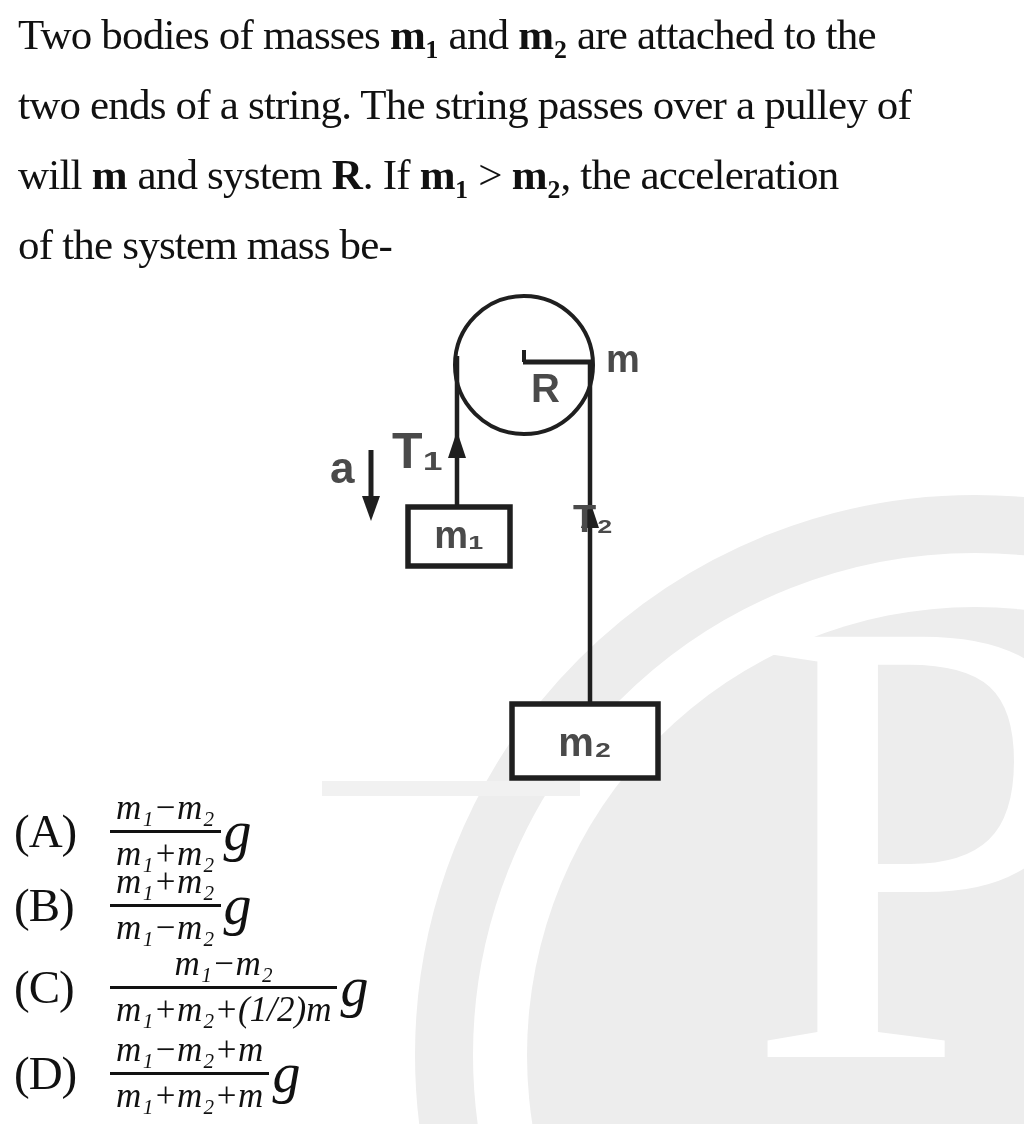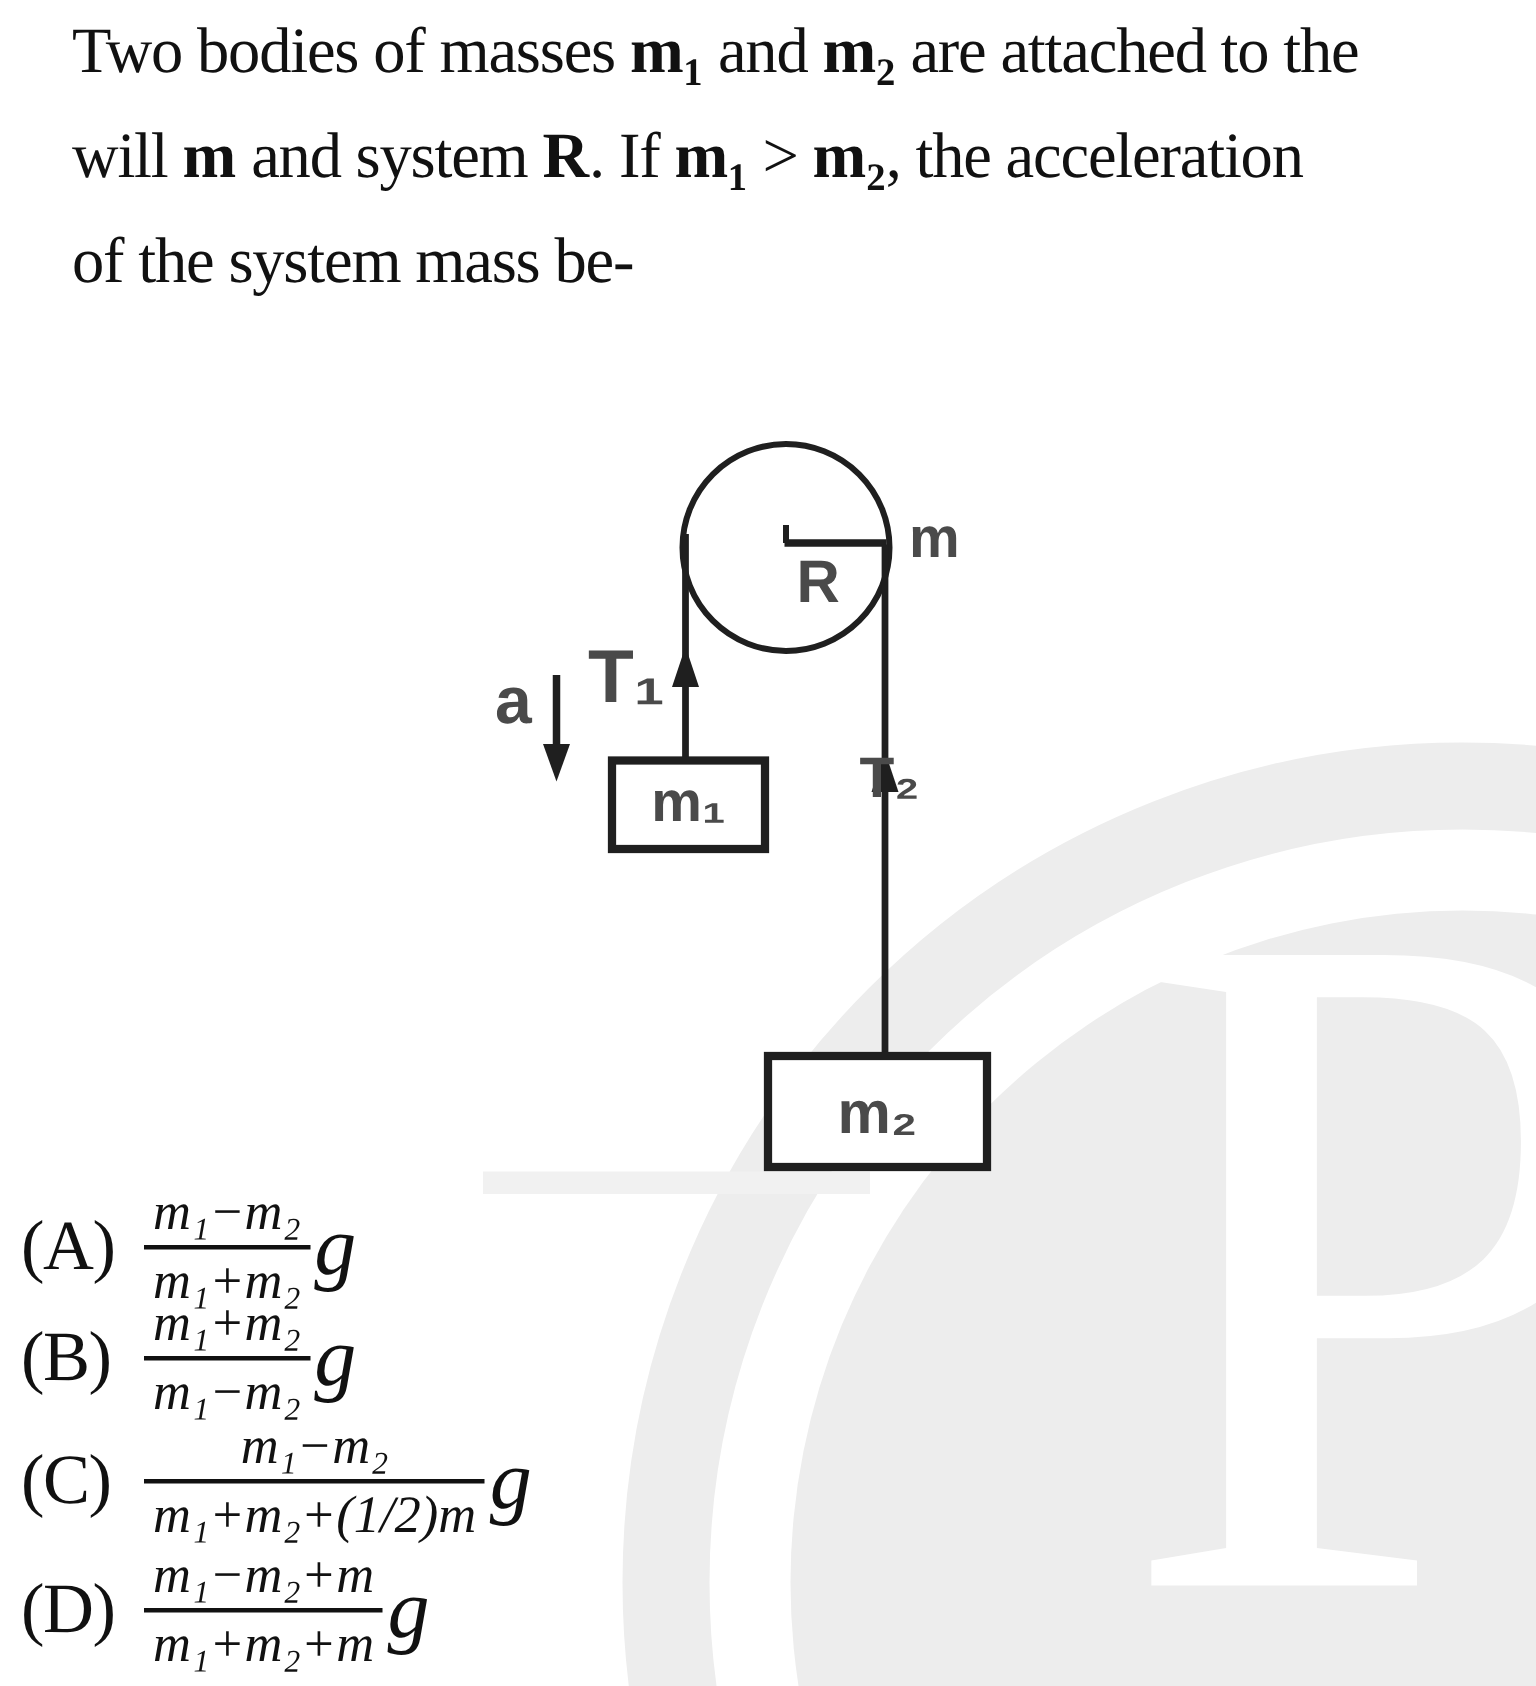--- a/index.html
+++ b/index.html
@@ -30,21 +30,21 @@
   }
   #wm-frag{
     left:322px;top:781px;width:258px;height:15px;
     background:#f1f1f1;
   }
   
   #question{
     position:absolute;left:18px;top:0;width:1000px;z-index:2;
     font-size:43px;letter-spacing:-0.8px;line-height:70px;
   }
-  .qline{height:70px;white-space:nowrap;margin-left:30px;}
+  .qline{height:70px;white-space:nowrap;}
   .qm{font-weight:bold;letter-spacing:0;}
   
   #diagram-svg{position:absolute;left:0;top:0;z-index:2;}
   .dlabel{
     position:absolute;z-index:3;
     font-family:"Liberation Sans","DejaVu Sans",sans-serif;
     font-weight:bold;color:#4a4a4a;line-height:1;
   }
   #lbl-R{left:531px;top:368px;font-size:40px;}
   #lbl-m{left:606px;top:340px;font-size:38px;}
@@ -58,21 +58,21 @@
     position:absolute;left:14px;z-index:2;
     display:flex;align-items:center;
   }
   .olabel{
     width:80px;font-size:47px;letter-spacing:-1px;
     flex:0 0 auto;
   }
   .frac{
     display:inline-flex;flex-direction:column;align-items:center;
     font-style:italic;font-size:35px;line-height:1.1;
-    margin-left:2px;
+    margin-left:16px;
   }
   .frac .num{padding:0 6px 2px 6px;}
   .frac .den{border-top:3px solid #111111;padding:2px 6px 0 6px;}
   .gsym{
     font-style:italic;font-size:56px;line-height:1;
     margin-left:3px;
   }
   #opt-A{top:789px;}
   #opt-B{top:863px;}
   #opt-C{top:945px;}
@@ -83,20 +83,21 @@
 
 <div id="page">
 
   <div class="wm" id="wm-ring"></div>
   <div class="wm" id="wm-disc"></div>
   <div class="wm" id="wm-frag"></div>
   <div class="wm" id="wm-p">P</div>
 
   <div id="question">
     <div class="qline"><span>Two bodies of masses </span><span class="qm">m₁</span><span> and </span><span class="qm">m₂</span><span> are attached to the</span></div>
+    <div class="qline"><span>two ends of a string. The string passes over a pulley of</span></div>
     <div class="qline"><span>will </span><span class="qm">m</span><span> and system </span><span class="qm">R</span><span>. If </span><span class="qm">m₁</span><span> &gt; </span><span class="qm">m₂</span><span>, the acceleration</span></div>
     <div class="qline"><span>of the system mass be-</span></div>
   </div>
 
   <svg id="diagram-svg" width="1024" height="1124" viewBox="0 0 1024 1124">
     <circle cx="524" cy="365" r="69" fill="none" stroke="#1f1f1f" stroke-width="4"></circle>
     <line x1="523" y1="362" x2="591" y2="362" stroke="#1f1f1f" stroke-width="5"></line>
     <line x1="524" y1="350" x2="524" y2="362" stroke="#1f1f1f" stroke-width="4"></line>
     <line x1="457" y1="356" x2="457" y2="507" stroke="#1f1f1f" stroke-width="4.5"></line>
     <polygon points="457,431 448,458 466,458" fill="#1f1f1f"></polygon>

